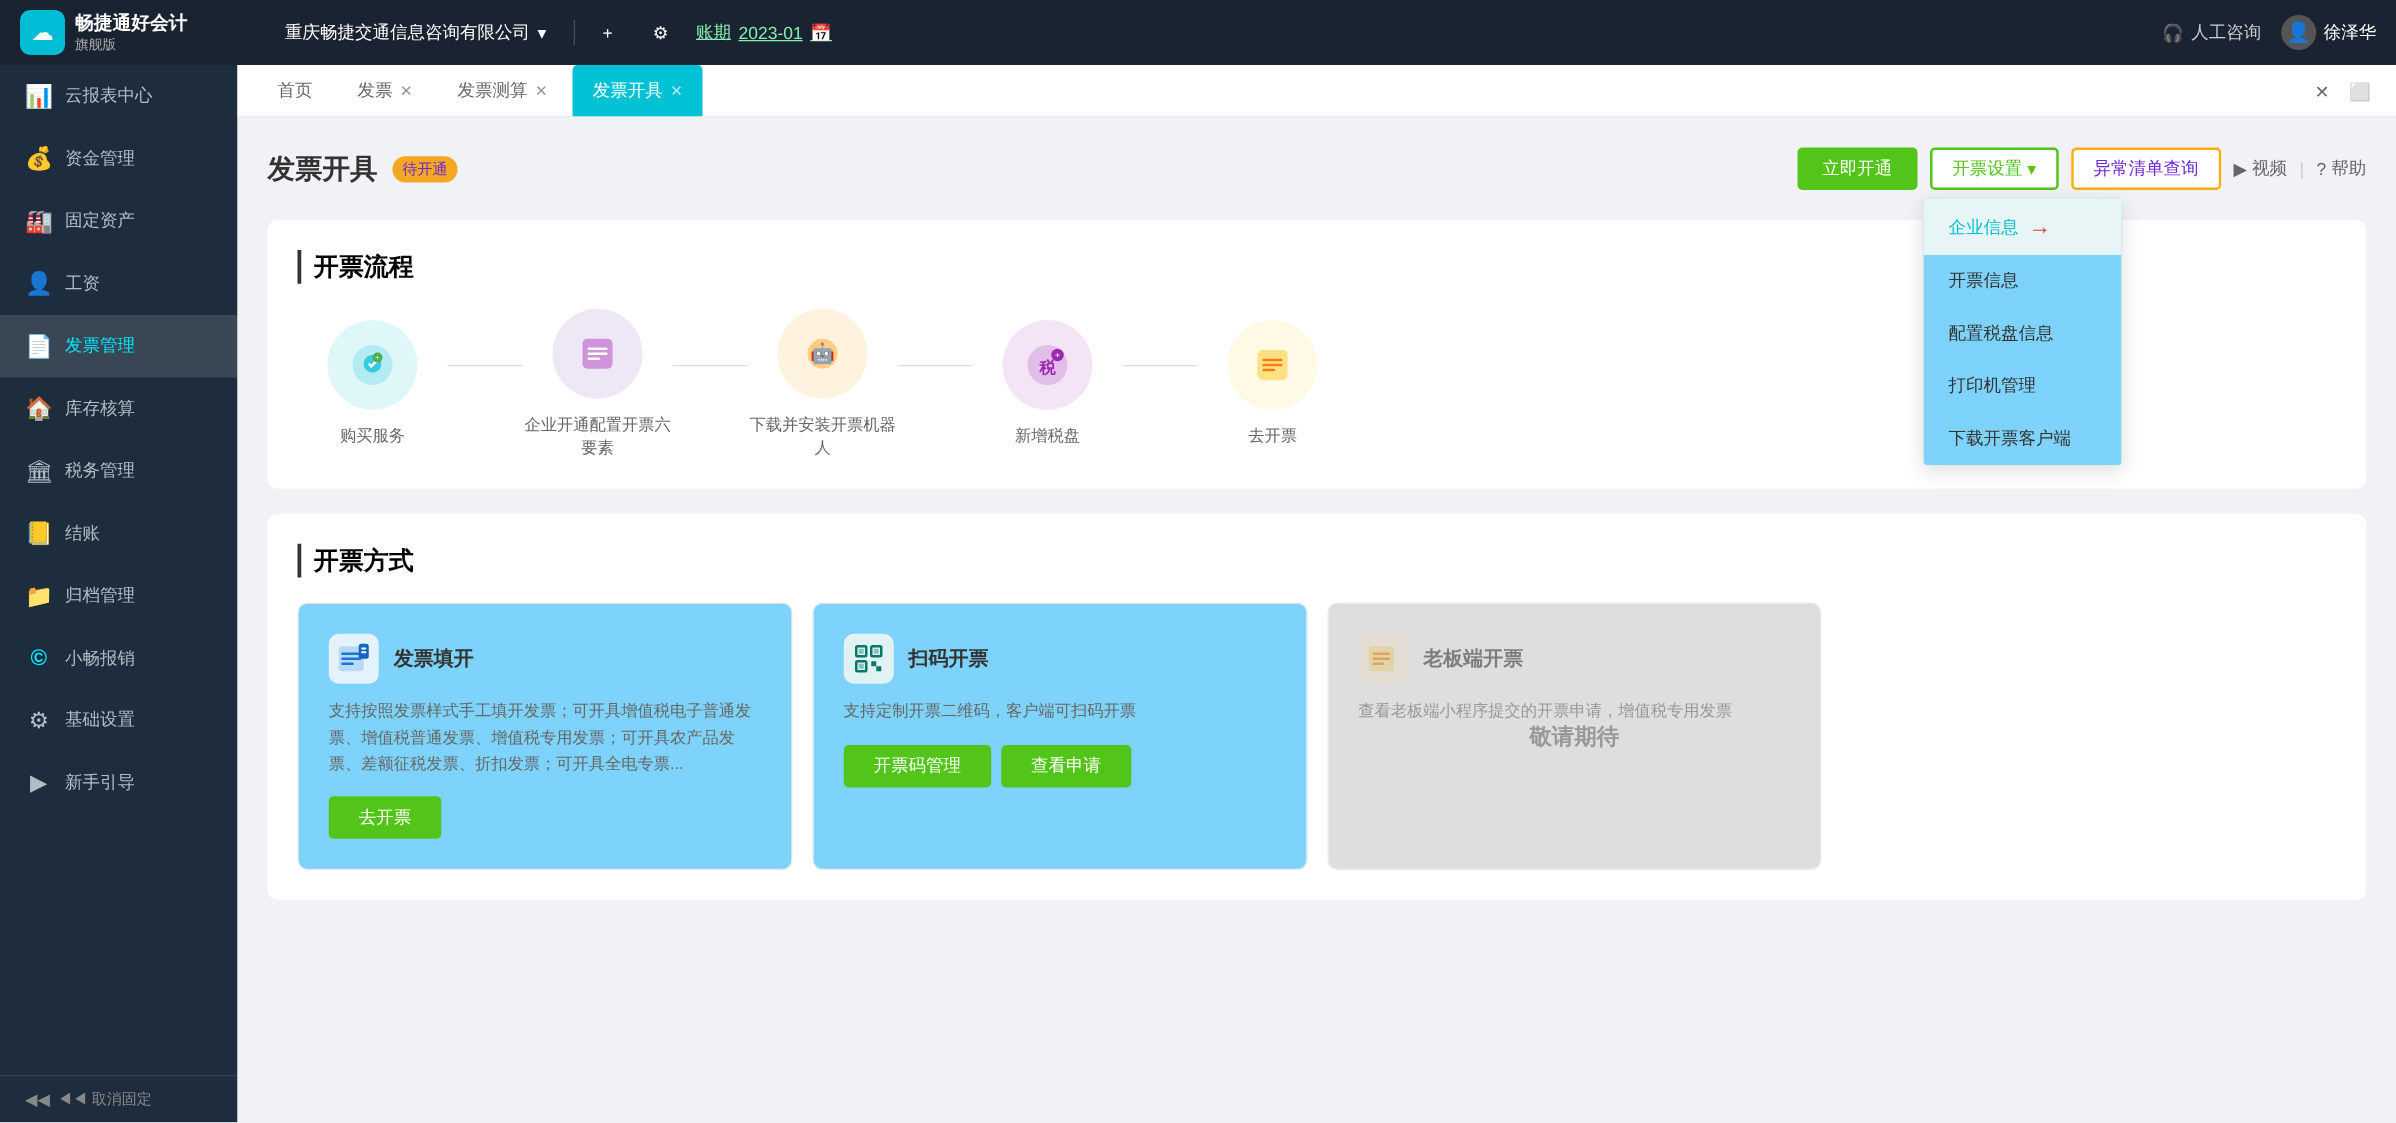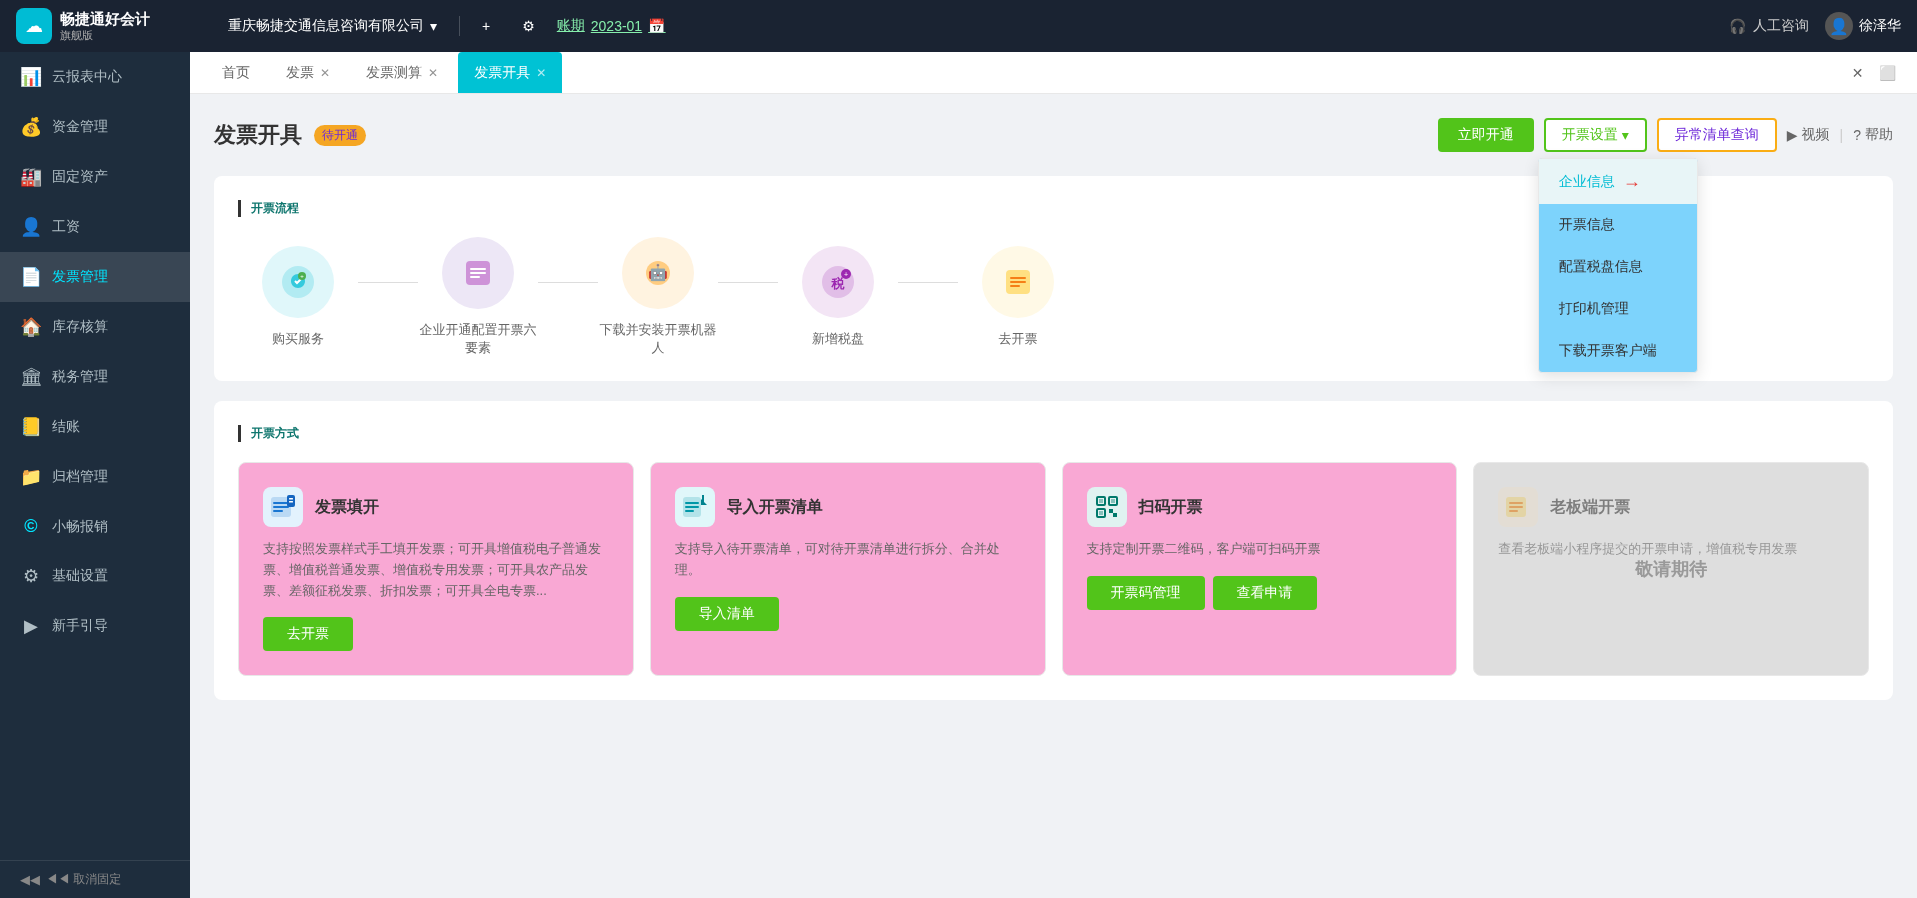--- a/index.html
+++ b/index.html
@@ -50,37 +50,37 @@
     .page-title { font-size: 22px; font-weight: bold; color: #333; }
     .status-badge { background: #f5a623; color: #6d28d9; font-size: 12px; padding: 2px 8px; border-radius: 12px; }
     .header-actions { display: flex; align-items: center; gap: 10px; position: relative; }
     .btn-primary { background: #52c41a; color: #fff; border: none; border-radius: 4px; padding: 8px 20px; cursor: pointer; font-size: 14px; }
     .btn-outline-green { background: #fff; color: #52c41a; border: 2px solid #52c41a; border-radius: 4px; padding: 6px 16px; cursor: pointer; font-size: 14px; display: flex; align-items: center; gap: 4px; }
     .btn-outline-yellow { background: #fff; color: #6d28d9; border: 2px solid #faad14; border-radius: 4px; padding: 6px 16px; cursor: pointer; font-size: 14px; }
     .btn-text { color: #666; cursor: pointer; font-size: 14px; display: flex; align-items: center; gap: 4px; background: none; border: none; }
 
     
     .section { background: #fff; border-radius: 8px; padding: 24px; margin-bottom: 20px; }
-    .section-title { font-size: 12px; font-weight: bold; color: #0f766e; margin-bottom: 20px; border-left: 3px solid #333; padding-left: 10px; }
+    .section-title { font-size: 20px; font-weight: bold; color: #000000; margin-bottom: 20px; border-left: 3px solid #333; padding-left: 10px; }
 
     
     .process-flow { display: flex; align-items: center; gap: 0; }
     .process-step { display: flex; flex-direction: column; align-items: center; gap: 12px; min-width: 120px; }
     .step-icon { width: 72px; height: 72px; border-radius: 50%; display: flex; align-items: center; justify-content: center; font-size: 28px; }
     .step-icon.teal { background: #e0f7fa; color: #00bcd4; }
     .step-icon.purple { background: #ede7f6; color: #9c27b0; }
     .step-icon.orange { background: #fff3e0; color: #ff9800; }
     .step-icon.violet { background: #f3e5f5; color: #7b1fa2; }
     .step-icon.gold { background: #fff9e6; color: #ffc107; }
     .step-label { font-size: 13px; color: #666; text-align: center; max-width: 120px; }
     .step-divider { width: 60px; height: 1px; background: #ddd; margin-bottom: 30px; }
 
     
     .methods-grid { display: grid; grid-template-columns: repeat(4, 1fr); gap: 16px; }
-    .method-card { background: #f9a8d4; border: 1px solid #e8e8e8; border-radius: 8px; padding: 24px; }
+    .method-card { background: #7dd3fc; border: 1px solid #e8e8e8; border-radius: 8px; padding: 24px; }
     .method-card.disabled { background: #f5f5f5; position: relative; overflow: hidden; }
     .method-header { display: flex; align-items: center; gap: 12px; margin-bottom: 12px; }
     .method-icon { width: 40px; height: 40px; border-radius: 8px; display: flex; align-items: center; justify-content: center; font-size: 22px; }
     .method-icon.blue { background: #e3f2fd; color: #1976d2; }
     .method-icon.cyan { background: #e0f7fa; color: #0097a7; }
     .method-icon.teal-b { background: #e0f2f1; color: #00796b; }
     .method-title { font-size: 16px; font-weight: bold; color: #333; }
     .method-desc { font-size: 13px; color: #666; line-height: 1.6; margin-bottom: 16px; }
     .btn-green { background: #52c41a; color: #fff; border: none; border-radius: 4px; padding: 8px 24px; cursor: pointer; font-size: 14px; display: inline-block; }
     .disabled-overlay { position: absolute; inset: 0; background: rgba(200,200,200,0.5); display: flex; flex-direction: column; align-items: center; justify-content: center; }
@@ -346,37 +346,20 @@
                       <rect x="20" y="5" width="4" height="1.5" rx="0.5" fill="#fff"></rect>
                       <rect x="20" y="8" width="4" height="1.5" rx="0.5" fill="#fff"></rect>
                     </svg>
                 </div>
                 <span class="method-title">发票填开</span>
               </div>
               <div class="method-desc">支持按照发票样式手工填开发票；可开具增值税电子普通发票、增值税普通发票、增值税专用发票；可开具农产品发票、差额征税发票、折扣发票；可开具全电专票...</div>
               <button class="btn-green">去开票</button>
             </div>
 
-            <div class="method-card">
-              <div class="method-header">
-                <div class="method-icon cyan">
-                  <svg width="28" height="28" viewBox="0 0 28 28">
-                      <rect x="2" y="4" width="18" height="20" rx="3" fill="#0097a7" opacity="0.2"></rect>
-                      <rect x="4" y="9" width="14" height="2" rx="1" fill="#0097a7"></rect>
-                      <rect x="4" y="13" width="14" height="2" rx="1" fill="#0097a7"></rect>
-                      <rect x="4" y="17" width="9" height="2" rx="1" fill="#0097a7"></rect>
-                      <path d="M20 6 L26 12 L20 12 Z" fill="#00838f"></path>
-                      <path d="M22 2 L22 12" stroke="#00838f" stroke-width="2"></path>
-                    </svg>
-                </div>
-                <span class="method-title">导入开票清单</span>
-              </div>
-              <div class="method-desc">支持导入待开票清单，可对待开票清单进行拆分、合并处理。</div>
-              <button class="btn-green">导入清单</button>
-            </div>
 
             <div class="method-card">
               <div class="method-header">
                 <div class="method-icon teal-b">
                   <svg width="28" height="28" viewBox="0 0 28 28">
                       <rect x="4" y="4" width="8" height="8" rx="1" fill="none" stroke="#00796b" stroke-width="2"></rect>
                       <rect x="6" y="6" width="4" height="4" fill="#00796b" opacity="0.4"></rect>
                       <rect x="16" y="4" width="8" height="8" rx="1" fill="none" stroke="#00796b" stroke-width="2"></rect>
                       <rect x="18" y="6" width="4" height="4" fill="#00796b" opacity="0.4"></rect>
                       <rect x="4" y="16" width="8" height="8" rx="1" fill="none" stroke="#00796b" stroke-width="2"></rect>

